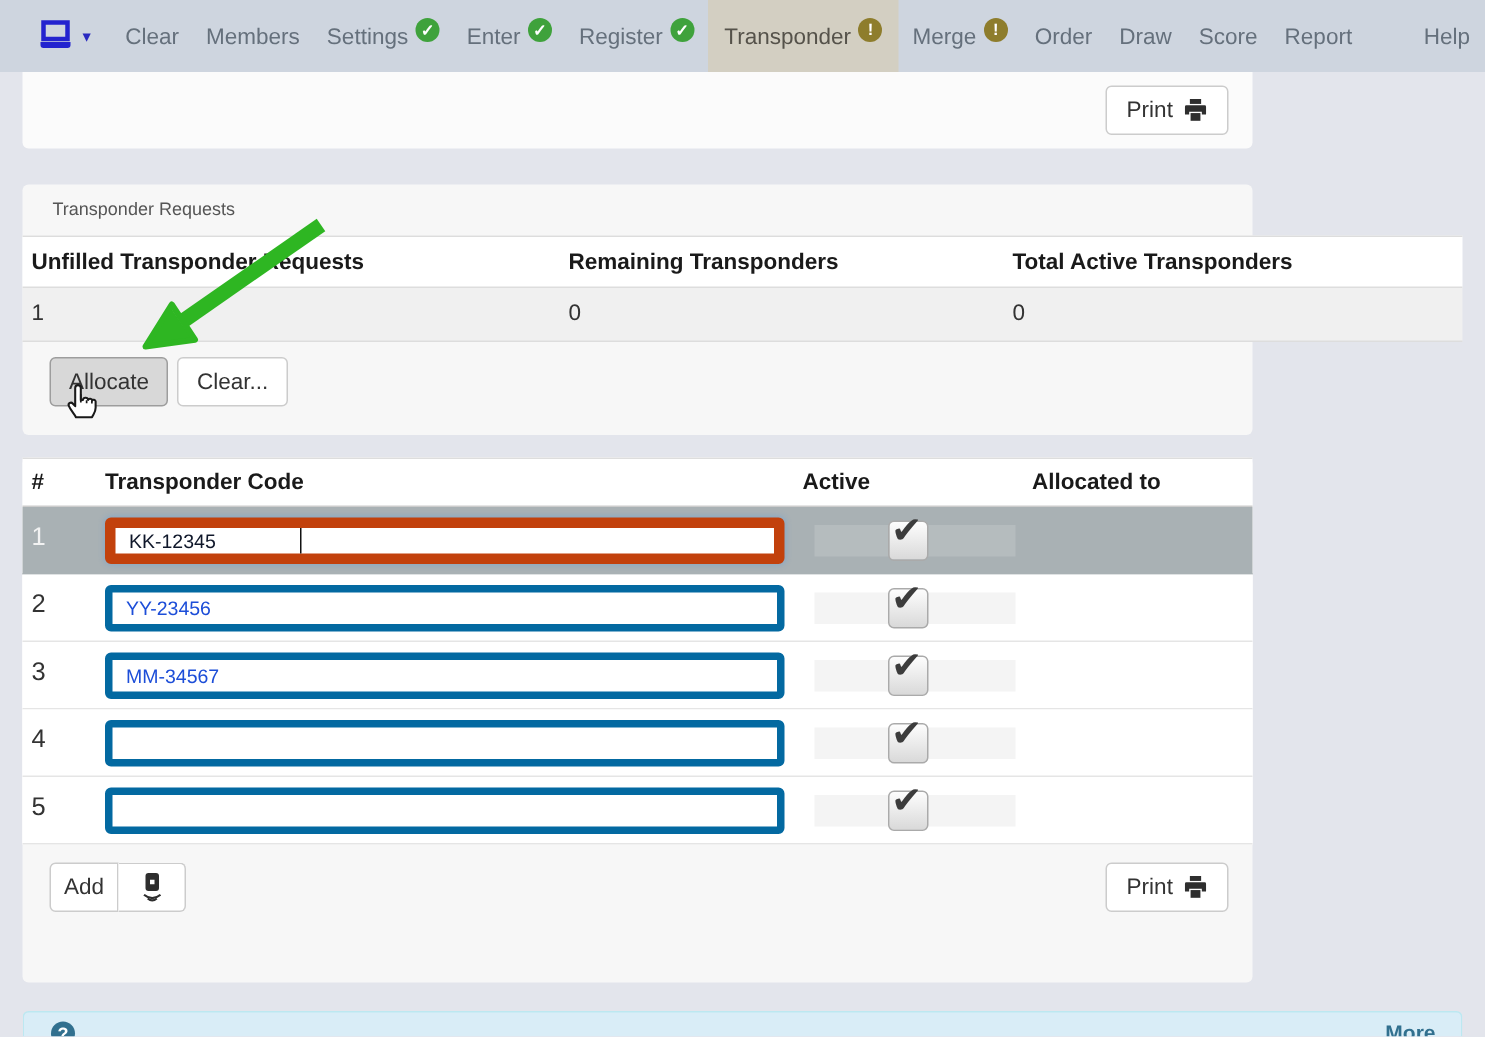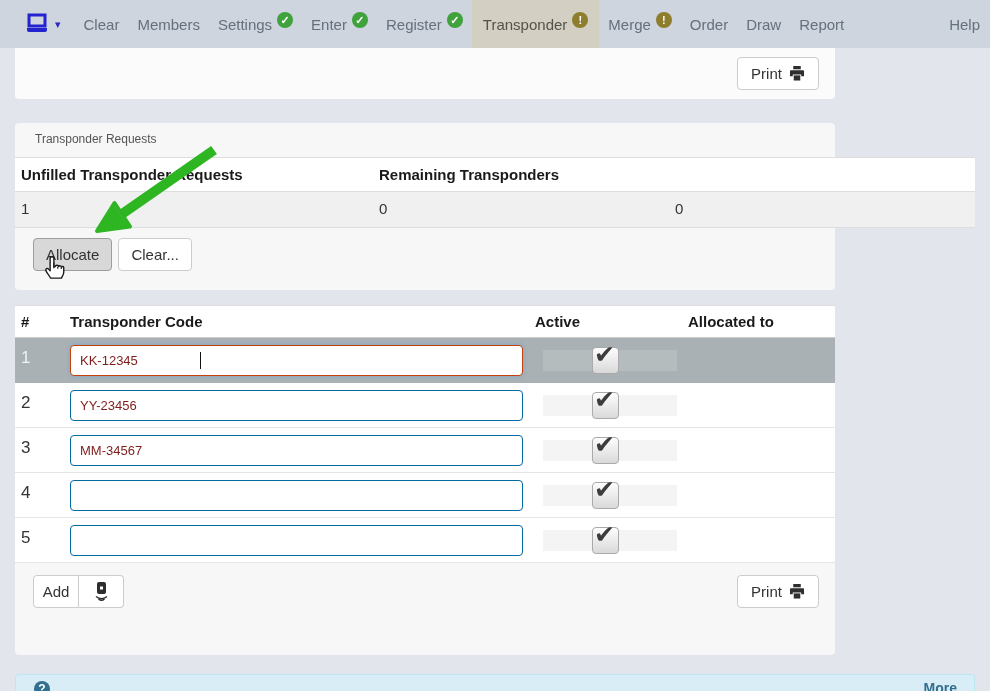--- a/index.html
+++ b/index.html
@@ -67,25 +67,25 @@
   .inv-thead { background: #fff; border-top: 1px solid #ddd; border-bottom: 1px solid #ccc; height: 33px; font-weight: bold; color: #1a1a1a; font-size: 15px; }
   .inv-thead > div { padding: 7px 6px 0 6px; }
   .inv-body { background: #fff; }
   .inv-row { height: 45px; border-bottom: 1px solid #e5e5e5; background: #fff; position: relative; }
   .inv-row.selected { background: #a9b1b4; border-bottom-color: #a9b1b4; }
   .cell-num { font-size: 17px; color: #333; padding: 10px 0 0 6px; }
   .inv-row.selected .cell-num { color: #f2f2f2; }
   .cell-code { position: relative; }
   .code-input {
     position: absolute; left: 6px; top: 7px; width: 453px; height: 31px;
-    border: 1px solid #0369a1; border-radius: 4px; background: #fff;
+    border: 5px solid #0369a1; border-radius: 4px; background: #fff;
     padding: 0 9px; font-family: "Liberation Sans", sans-serif;
-    font-size: 13px; color: #7f1d1d; outline: none;
-  }
-  .code-input.focused { border: 1px solid #c2410c; box-shadow: 0 0 4px rgba(74,151,232,.45); color: #7f1d1d; }
+    font-size: 13px; color: #1d4ed8; outline: none;
+  }
+  .code-input.focused { border: 7px solid #c2410c; box-shadow: 0 0 4px rgba(74,151,232,.45); color: #0f172a; }
   .caret { position: absolute; left: 136px; top: 14px; width: 1px; height: 17px; background: #111; }
   .cell-active { position: relative; }
   .strip { position: absolute; left: 14px; top: 12px; width: 134px; height: 21px; background: #f4f4f4; }
   .inv-row.selected .strip { background: rgba(255,255,255,0.14); }
   .checkbox {
     position: absolute; left: 49px; top: -3px; width: 27px; height: 27px;
     background: linear-gradient(#fdfdfd, #d9d9d9);
     border: 1px solid #aaa; border-radius: 4px; cursor: pointer;
   }
   .checkbox .check {
@@ -152,20 +152,23 @@
     </div>
   <div class="nav-item">
       <span>Merge</span>
       <span class="badge warn">!</span>
     </div>
   <div class="nav-item">
       <span>Order</span>
     </div>
   <div class="nav-item">
       <span>Draw</span>
+    </div>
+  <div class="nav-item">
+      <span>Score</span>
     </div>
   <div class="nav-item">
       <span>Report</span>
     </div>
   <div class="nav-help">
       <span>Help</span>
     </div>
 </div>
 
 <div class="panel panel-top">
@@ -180,20 +183,21 @@
     </span>
   </button>
 </div>
 
 <div class="panel panel-requests">
   <div class="panel-title">Transponder Requests</div>
   <div class="req-table">
     <div class="req-row req-head">
       <div>Unfilled Transponder Requests</div>
       <div>Remaining Transponders</div>
+      <div>Total Active Transponders</div>
     </div>
     <div class="req-row req-vals">
       <div>1</div>
       <div>0</div>
       <div>0</div>
     </div>
   </div>
   <div class="req-buttons">
     <button class="btn pressed">
         <span>Allocate</span>

